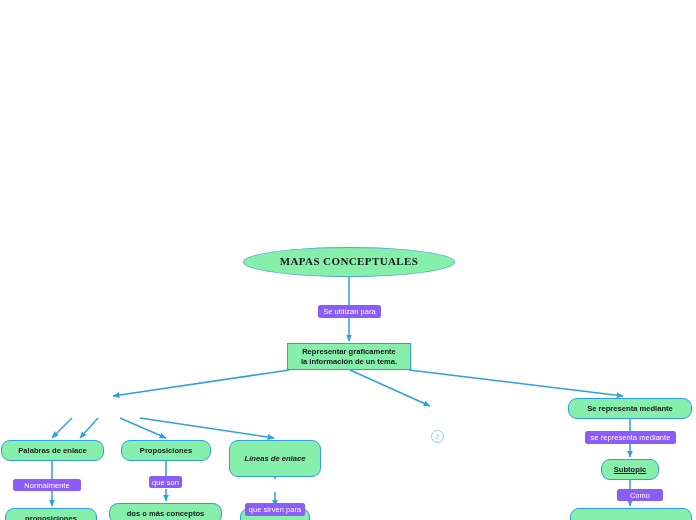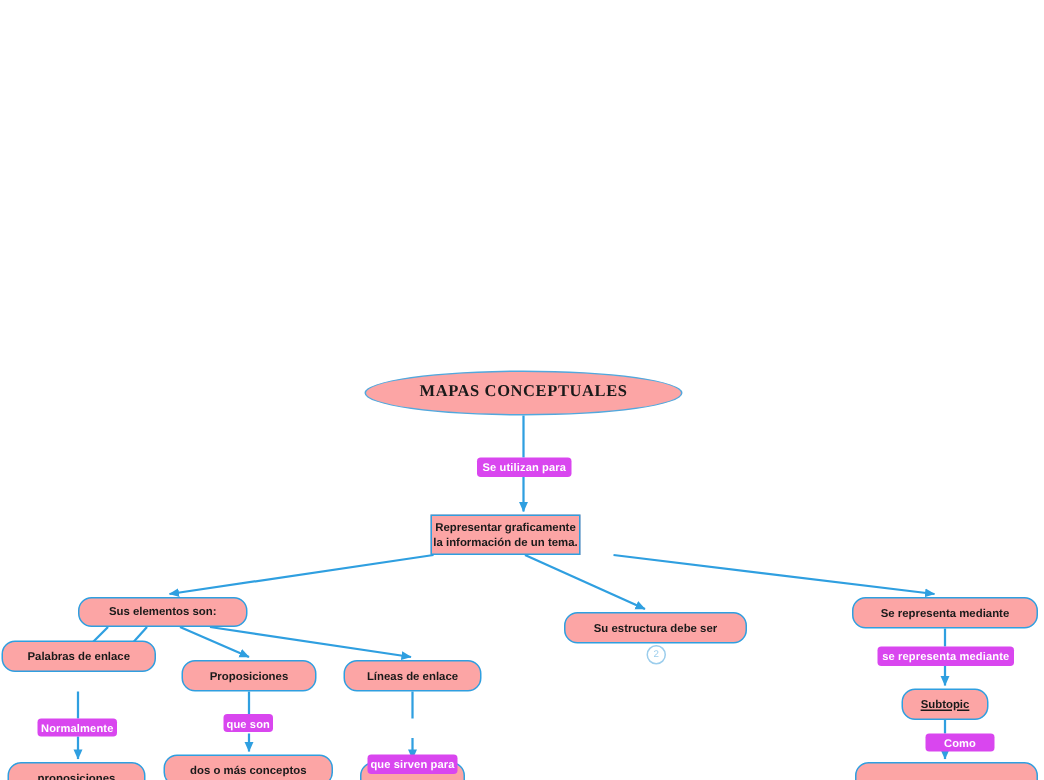--- a/index.html
+++ b/index.html
@@ -18,21 +18,21 @@
   #edges {
     position: absolute;
     left: 0;
     top: 0;
     width: 696px;
     height: 520px;
   }
   .node {
     position: absolute;
     box-sizing: border-box;
-    background: #fca5a5;
+    background: #86efac;
     border: 1.3px solid #2f9fe0;
     color: #1a1a1a;
     font-weight: bold;
     display: flex;
     align-items: center;
     justify-content: center;
     text-align: center;
     line-height: 1.22;
     z-index: 3;
   }
@@ -46,25 +46,25 @@
   .node.rect {
     border-radius: 0;
     border: 1.1px solid #2f9fe0;
   }
   .node.pill {
     border-radius: 9px;
   }
   .edge-label {
     position: absolute;
     box-sizing: border-box;
-    background: #d946ef;
+    background: #8b5cf6;
     color: #ffffff;
     border-radius: 2.5px;
     font-size: 7.4px;
-    font-weight: bold;
+    font-weight: normal;
     display: flex;
     align-items: center;
     justify-content: center;
     white-space: nowrap;
     padding: 0 4px;
     z-index: 4;
     letter-spacing: 0.1px;
   }
   .badge {
     position: absolute;
@@ -119,48 +119,46 @@
       <line x1="630" y1="419" x2="630" y2="431"></line>
       <line x1="630" y1="444" x2="630" y2="457" marker-end="url(#arrow)"></line>
 
       <line x1="630" y1="480" x2="630" y2="489"></line>
       <line x1="630" y1="501" x2="630" y2="506" marker-end="url(#arrow)"></line>
     </g>
   </svg>
 
   <div class="node root" style="left:243px; top:247px; width:212px; height:30px; font-size:11px;">MAPAS CONCEPTUALES</div>
 
-  <div class="node rect" style="left:287px; top:343px; width:100px; height:27px; font-size:7.6px; white-space:pre-line;">Representar graficamente
+  <div class="node rect" style="left:287px; top:343px; width:124px; height:27px; font-size:7.6px; white-space:pre-line;">Representar graficamente
 la información de un tema.</div>
 
-  <div class="node pill" style="left:52px; top:398px; width:113px; height:20px; font-size:7.6px;">Sus elementos son:</div>
 
-  <div class="node pill" style="left:376px; top:408px; width:122px; height:21px; font-size:7.6px;">Su estructura debe ser</div>
 
   <div class="node pill" style="left:568px; top:398px; width:124px; height:21px; font-size:7.6px;">Se representa mediante</div>
 
-  <div class="node pill" style="left:1px; top:427px; width:103px; height:21px; font-size:7.6px;">Palabras de enlace</div>
+  <div class="node pill" style="left:1px; top:440px; width:103px; height:21px; font-size:7.6px;">Palabras de enlace</div>
 
   <div class="node pill" style="left:121px; top:440px; width:90px; height:21px; font-size:7.6px;">Proposiciones</div>
 
-  <div class="node pill" style="left:229px; top:440px; width:92px; height:21px; font-size:7.6px;">Líneas de enlace</div>
+  <div class="node pill" style="left:229px; top:440px; width:92px; height:37px; font-size:7.6px;font-style:italic;">Líneas de enlace</div>
 
   <div class="node pill" style="left:601px; top:459px; width:58px; height:21px; font-size:7.6px;text-decoration:underline;">Subtopic</div>
 
   <div class="node pill" style="left:5px; top:508px; width:92px; height:21px; font-size:7.6px;">proposiciones</div>
 
   <div class="node pill" style="left:109px; top:503px; width:113px; height:21px; font-size:7.6px;">dos o más conceptos</div>
 
   <div class="node pill" style="left:240px; top:508px; width:70px; height:21px; font-size:7.6px;"></div>
 
   <div class="node pill" style="left:570px; top:508px; width:122px; height:21px; font-size:7.6px;"></div>
 
   <div class="edge-label" style="left:318px; top:305px; width:63px; height:13px;">Se utilizan para</div>
 
-  <div class="edge-label" style="left:25px; top:479px; width:53px; height:12px;">Normalmente</div>
+  <div class="edge-label" style="left:13px; top:479px; width:68px; height:12px;">Normalmente</div>
 
   <div class="edge-label" style="left:149px; top:476px; width:33px; height:12px;">que son</div>
 
   <div class="edge-label" style="left:245px; top:503px; width:60px; height:13px;">que sirven para</div>
 
   <div class="edge-label" style="left:585px; top:431px; width:91px; height:13px;">se representa mediante</div>
 
   <div class="edge-label" style="left:617px; top:489px; width:46px; height:12px;">Como</div>
 
   <div class="badge" style="left:431px; top:430px;">2</div>

